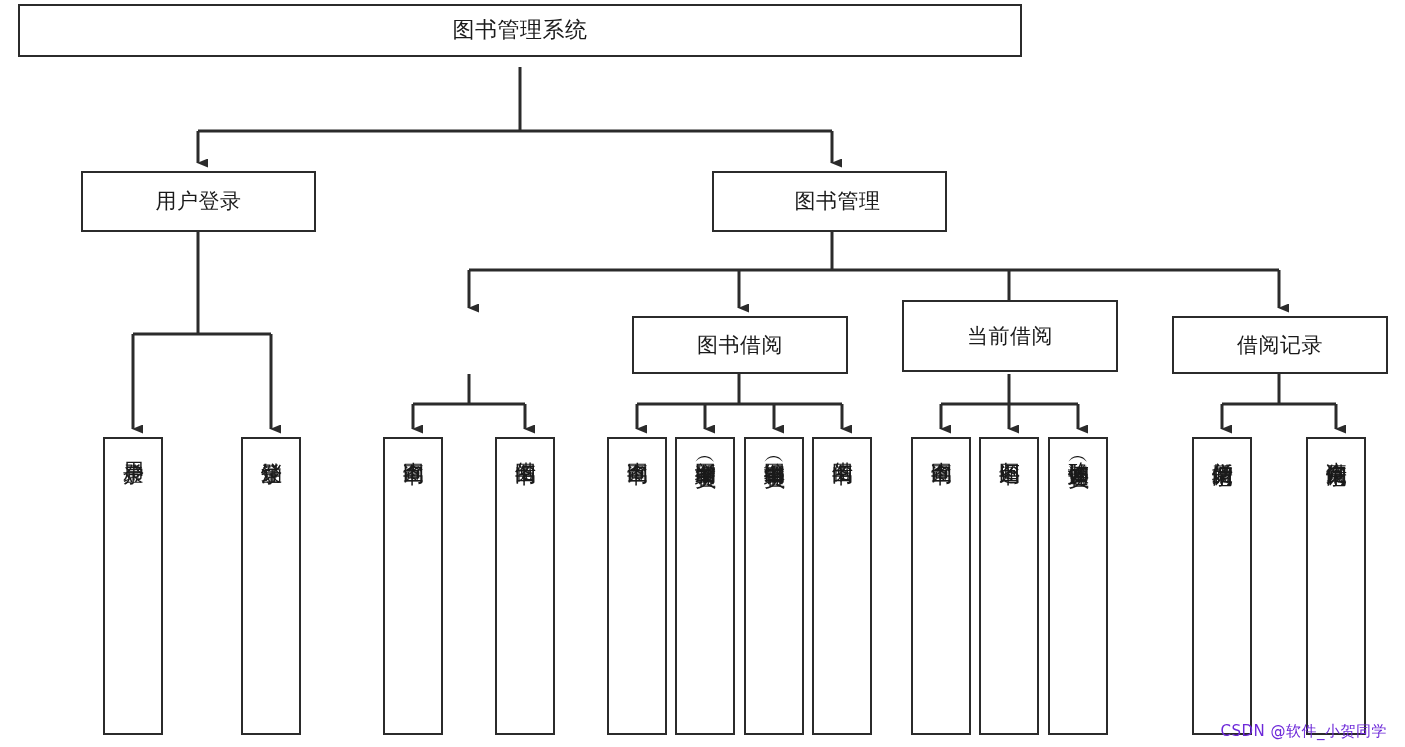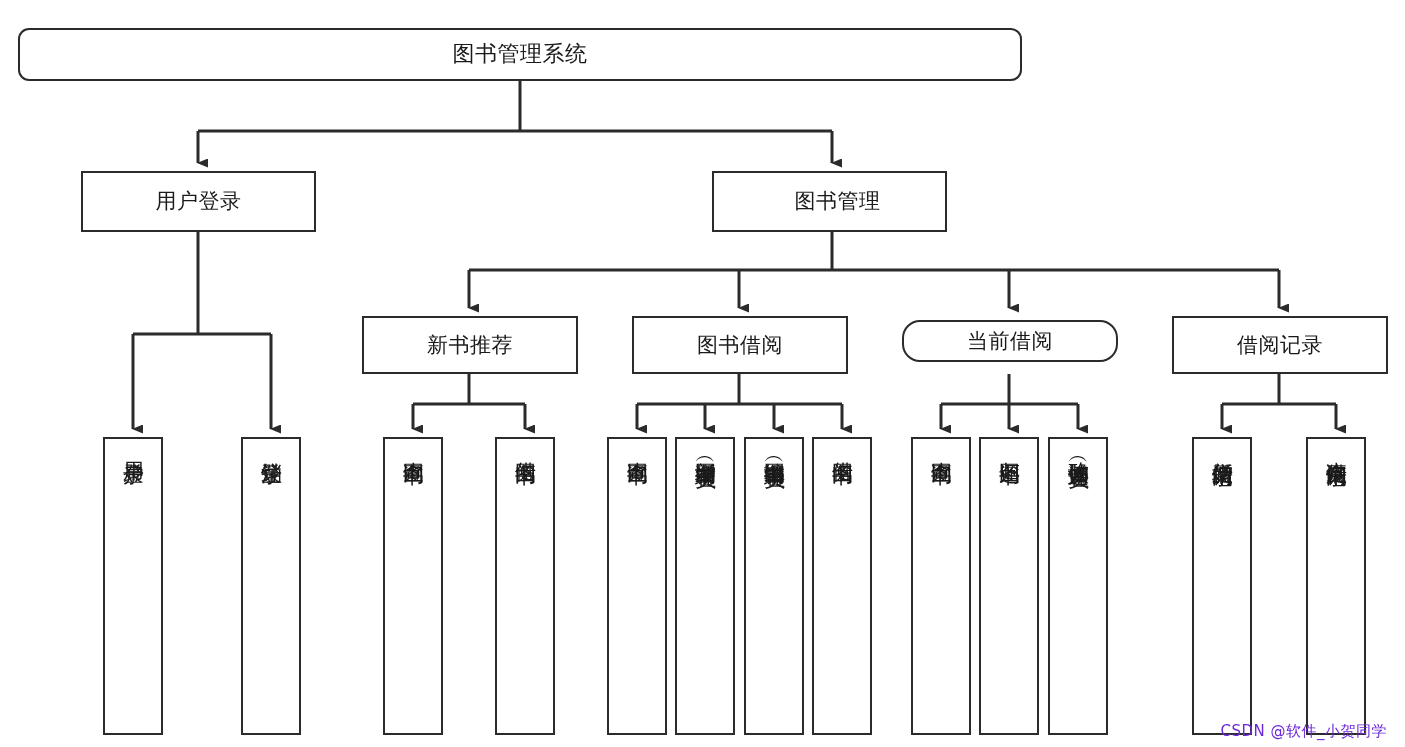--- a/index.html
+++ b/index.html
@@ -129,38 +129,35 @@
 
       <line x1="1279" y1="374" x2="1279" y2="404"></line>
       <line x1="1222" y1="404" x2="1336" y2="404"></line>
       <line x1="1222" y1="404" x2="1222" y2="429" marker-end="url(#arrowhead)"></line>
       <line x1="1336" y1="404" x2="1336" y2="429" marker-end="url(#arrowhead)"></line>
     </g>
   </svg>
 
   <div class="node-layer">
 
-    <div class="node horizontal root" style="left:18px; top:28px; width:1004px; height:53px;border-radius:11px;">
+    <div class="node horizontal root" style="left:18px; top:4px; width:1004px; height:53px;">
       <span class="node-label">图书管理系统</span>
     </div>
 
     <div class="node horizontal" style="left:81px; top:171px; width:235px; height:61px;">
       <span class="node-label">用户登录</span>
     </div>
     <div class="node horizontal" style="left:712px; top:171px; width:235px; height:61px;padding-left:16px;">
       <span class="node-label">图书管理</span>
     </div>
 
-    <div class="node horizontal" style="left:362px; top:316px; width:216px; height:58px;">
-      <span class="node-label">新书推荐</span>
-    </div>
     <div class="node horizontal" style="left:632px; top:316px; width:216px; height:58px;align-items:center;">
       <span class="node-label">图书借阅</span>
     </div>
-    <div class="node horizontal" style="left:902px; top:320px; width:216px; height:42px;border-radius:18px;">
+    <div class="node horizontal" style="left:902px; top:300px; width:216px; height:72px;">
       <span class="node-label">当前借阅</span>
     </div>
     <div class="node horizontal" style="left:1172px; top:316px; width:216px; height:58px;">
       <span class="node-label">借阅记录</span>
     </div>
 
     <div class="node vertical" style="left:103px; top:437px; width:60px; height:298px;">
       <span class="node-label">用户登录</span>
     </div>
     <div class="node vertical" style="left:241px; top:437px; width:60px; height:298px;">

